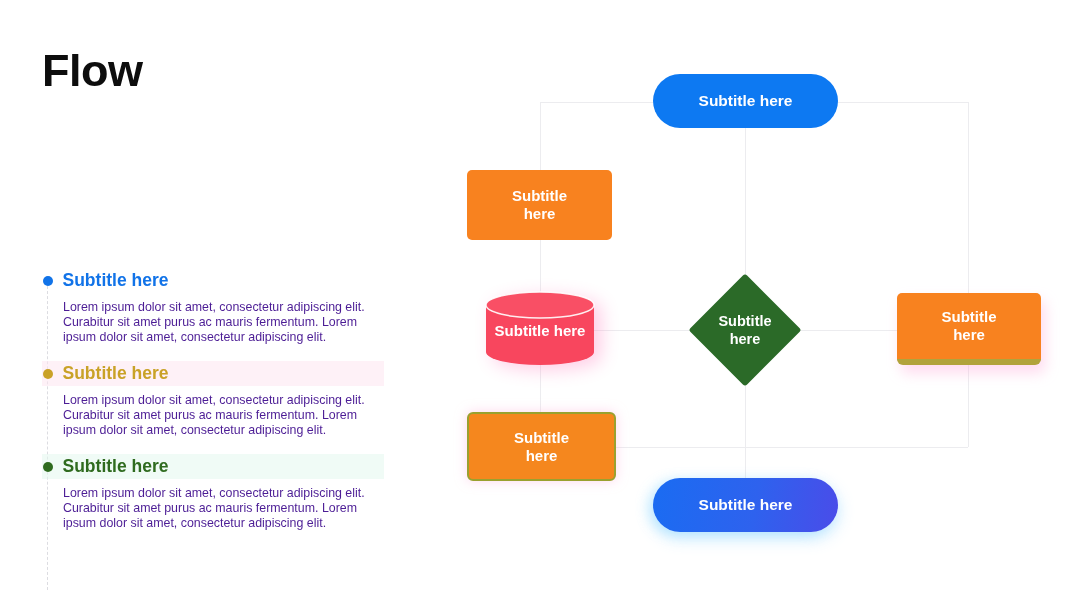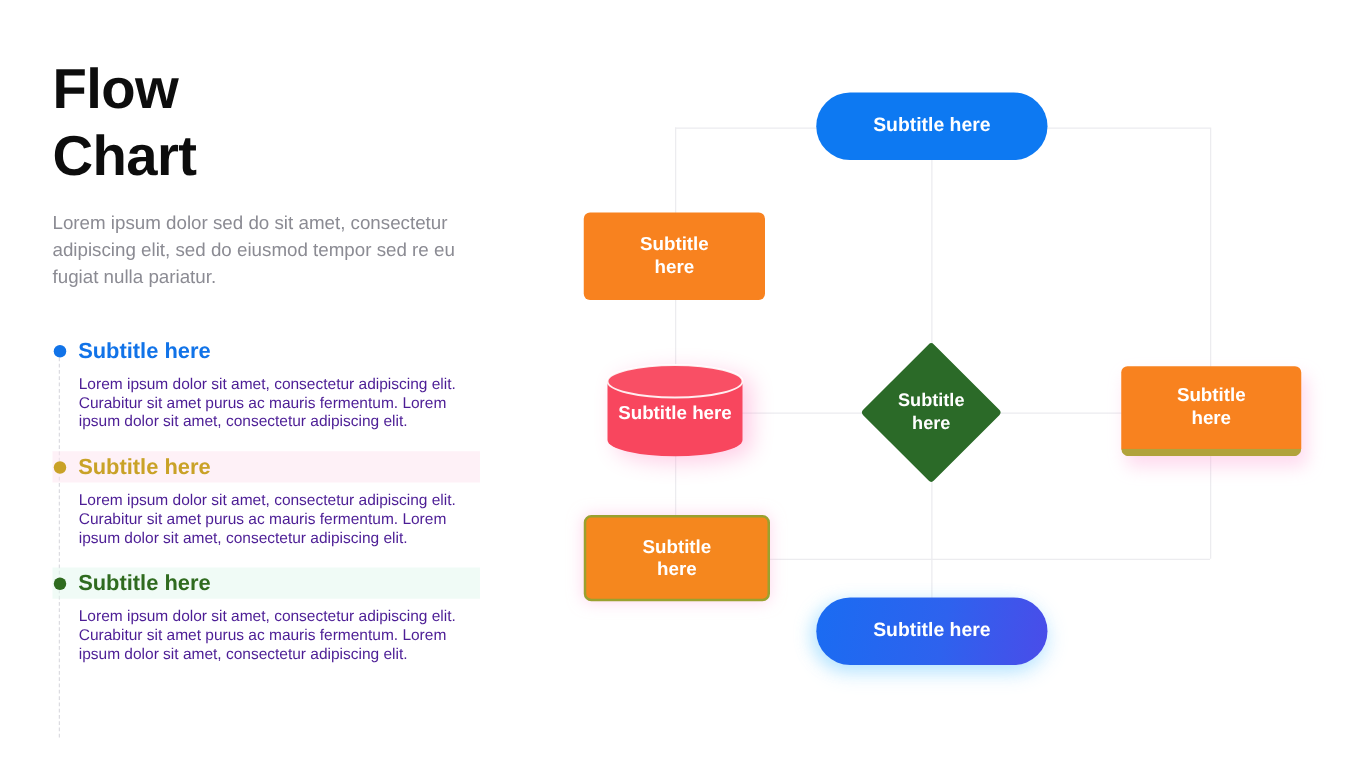--- a/index.html
+++ b/index.html
@@ -3,21 +3,21 @@
 <meta charset="utf-8">
 <style>
   html,body{margin:0;padding:0;background:#ffffff;}
   .canvas{
     position:relative;width:1080px;height:607px;background:#ffffff;overflow:hidden;
     font-family:"Liberation Sans",sans-serif;
   }
   
   .title{
     position:absolute;left:42px;top:44px;margin:0;
-    font-size:45px;line-height:54px;font-weight:800;color:#0d0d0d;letter-spacing:-0.5px;
+    font-size:45px;line-height:54px;font-weight:800;color:#0d0d0d;letter-spacing:-0.5px;text-align:center;
   }
   .intro{
     position:absolute;left:42px;top:168px;width:348px;margin:0;
     font-size:15px;line-height:21.5px;color:#8b8b93;
   }
   .dashed-line{
     position:absolute;left:47px;top:276px;height:314px;width:0;
     border-left:1px dashed #dcdce1;
   }
   .section{position:absolute;left:42px;width:342px;}
@@ -76,23 +76,22 @@
   .cylinder-label{
     position:absolute;left:484px;top:322px;width:112px;
     color:#fff;font-weight:700;font-size:15px;text-align:center;
   }
 </style>
 </head>
 <body>
 
 <div class="canvas">
 
-  <h1 class="title"><span>Flow</span><br><span>Chart</span></h1>
+  <h1 class="title"><span>Flow</span><br></h1>
 
-  <p class="intro">Lorem ipsum dolor sed do sit amet, consectetur adipiscing elit, sed do eiusmod tempor sed re eu fugiat nulla pariatur.</p>
 
   <div class="dashed-line"></div>
 
   <div class="section s1">
     <div class="section-head">
       <span class="dot dot-blue"></span>
       <span class="head-label c-blue">Subtitle here</span>
     </div>
     <p class="section-body">Lorem ipsum dolor sit amet, consectetur adipiscing elit. Curabitur sit amet purus ac mauris fermentum. Lorem ipsum dolor sit amet, consectetur adipiscing elit.</p>
   </div>

